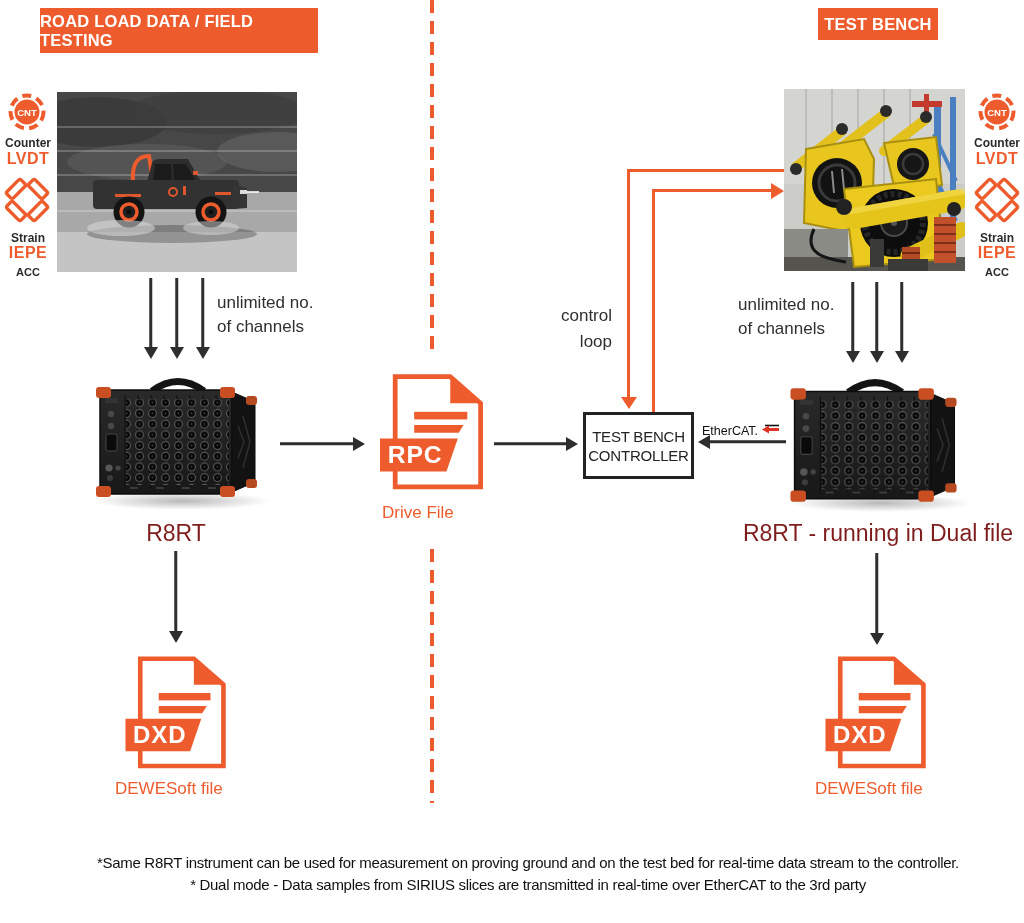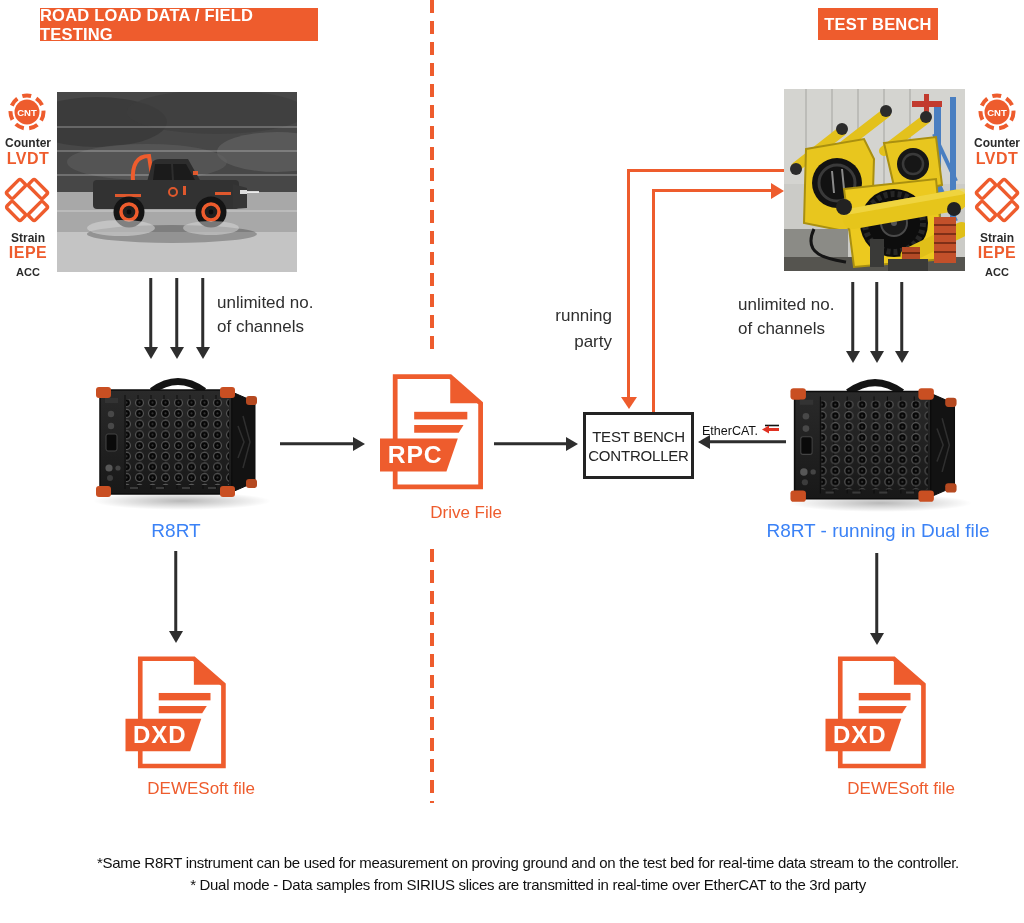--- a/index.html
+++ b/index.html
@@ -6,22 +6,22 @@
   html,body{margin:0;padding:0;background:#fff;}
   .canvas{position:relative;width:1024px;height:923px;background:#fff;overflow:hidden;
           font-family:"Liberation Sans",sans-serif;color:#222;}
   .abs{position:absolute;}
   .banner{background:var(--orange);color:#fff;font-weight:bold;display:flex;align-items:center;
           justify-content:center;font-size:16.5px;letter-spacing:.2px;}
   .dash-v{width:4px;background:repeating-linear-gradient(to bottom,var(--orange) 0 13px,transparent 13px 21px);}
   .sensor-label{width:56px;text-align:center;font-size:12px;font-weight:600;color:#2b2b2b;}
   .sensor-big{width:56px;text-align:center;font-size:16px;font-weight:bold;color:var(--orange);letter-spacing:.5px;}
   .note{font-size:17px;color:#2f2f2f;line-height:24px;}
-  .dev-label{font-size:19px;color:#3b82f6;text-align:center;}
-  .file-caption{font-size:17px;color:var(--orange);text-align:right;}
+  .dev-label{font-size:23px;color:#7f1d1d;text-align:center;}
+  .file-caption{font-size:17px;color:var(--orange);text-align:left;}
   .ctrl-box{border:3px solid #232323;background:#fff;display:flex;flex-direction:column;
             align-items:center;justify-content:center;font-size:15px;color:#232323;line-height:19px;letter-spacing:-.2px;}
   .footer-line{left:16px;width:1024px;text-align:center;font-size:15px;letter-spacing:-.3px;color:#101010;}
   
   .arrow-down{width:15px;}
   .arrow-down .shaft{position:absolute;left:50%;top:0;bottom:10px;width:3.5px;transform:translateX(-50%);background:var(--ink);}
   .arrow-down .head{position:absolute;left:50%;bottom:0;transform:translateX(-50%);width:0;height:0;
       border-style:solid;border-width:12px 7.5px 0 7.5px;border-color:var(--ink) transparent transparent transparent;}
   .arrow-right{height:15px;}
   .arrow-right .shaft{position:absolute;top:50%;left:0;right:10px;height:3.5px;transform:translateY(-50%);background:var(--ink);}
@@ -88,21 +88,21 @@
         <g fill="#3a3a3a">
           <rect x="36" y="111" width="8" height="2"></rect>
             <rect x="62" y="111" width="8" height="2"></rect>
           <rect x="88" y="111" width="8" height="2"></rect>
             <rect x="114" y="111" width="8" height="2"></rect>
         </g>
       </g>
     </defs>
   </svg>
 
-  <div class="abs banner" style="left:40px;top:8px;width:278px;height:33px">ROAD LOAD DATA / FIELD TESTING</div>
+  <div class="abs banner" style="left:40px;top:8px;width:278px;height:45px">ROAD LOAD DATA / FIELD TESTING</div>
   <div class="abs banner" style="left:818px;top:8px;width:120px;height:32px">TEST BENCH</div>
 
   <div class="abs dash-v" style="left:430px;top:0;height:357px"></div>
   <div class="abs dash-v" style="left:430px;top:549px;height:254px"></div>
 
   <svg class="abs" style="left:7px;top:92px" width="40" height="40" viewBox="0 0 40 40">
     <circle cx="20" cy="20" r="16.5" fill="none" class="s-orange" stroke-width="4" stroke-dasharray="9 5.5"></circle>
     <circle cx="20" cy="20" r="12.5" class="f-orange"></circle>
     <text x="20" y="23.5" text-anchor="middle" font-size="9.5" font-weight="bold" fill="#fff">CNT</text>
   </svg>
@@ -285,22 +285,22 @@
     <div>of channels</div>
   </div>
 
   <div class="abs oline" style="left:627px;top:169px;width:157px;height:3px"></div>
   <div class="abs oline" style="left:627px;top:169px;width:3px;height:229px"></div>
   <div class="abs ohead-down" style="left:620.5px;top:397px"></div>
   <div class="abs oline" style="left:652px;top:189px;width:120px;height:3px"></div>
   <div class="abs oline" style="left:652px;top:189px;width:3px;height:223px"></div>
   <div class="abs ohead-right" style="left:771px;top:182.5px"></div>
   <div class="abs note" style="left:520px;top:303px;width:92px;text-align:right;line-height:26px">
-    <div>running</div>
-    <div>party</div>
+    <div>control</div>
+    <div>loop</div>
   </div>
 
   <div class="abs shadow" style="left:92px;top:492px;width:180px;height:18px"></div>
   <svg class="abs" style="left:94px;top:376px" width="164" height="126" viewBox="0 0 164 126">
       <use href="#r8rt-device"></use>
     </svg>
   <div class="abs dev-label" style="left:116px;top:520px;width:120px">R8RT</div>
 
   <div class="abs arrow-right" style="left:280px;top:436px;width:85px">
       <i class="shaft"></i>

